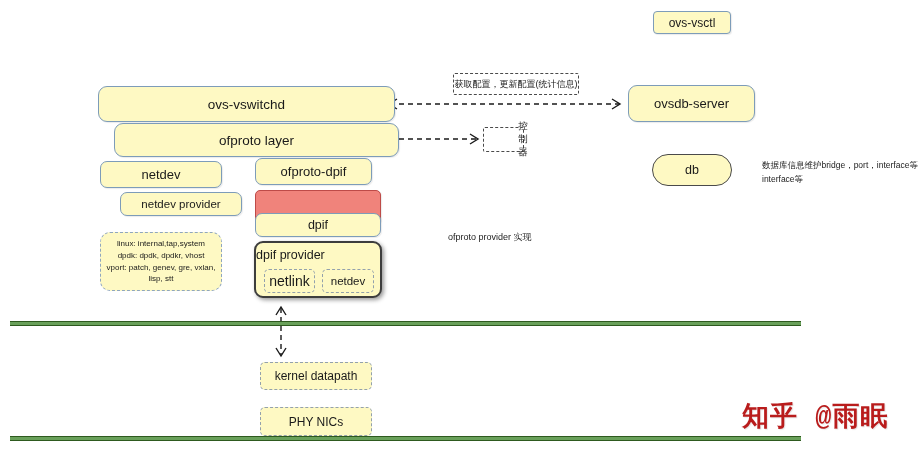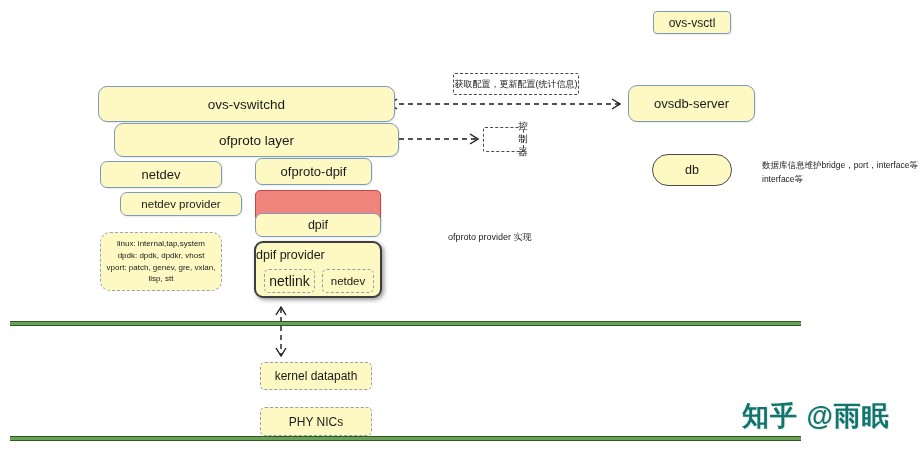--- a/index.html
+++ b/index.html
@@ -42,22 +42,23 @@
   }
   .spec-box div { white-space:nowrap; }
   .note-text { position:absolute; font-size:9px; color:#222; white-space:nowrap; }
   .db-note { line-height:1.6; font-size:8.5px; }
   .green-bar {
     position:absolute; left:10px; width:791px; height:3px;
     background:#69A05A; border-top:1.5px solid #2E5A1F; border-bottom:1.5px solid #2E5A1F;
   }
   .watermark {
     position:absolute; left:742px; top:398px; font-size:27px; font-weight:bold;
-    color:#0f766e; letter-spacing:1px;
+    color:#b91c1c; letter-spacing:1px;
     text-shadow:-1px -1px 0 rgba(255,255,255,0.9), 1px 1px 1px rgba(0,0,0,0.10);
+    font-family:Liberation Mono, monospace;
   }
 </style>
 </head>
 <body>
 
 <div class="canvas">
 
   <svg class="overlay" width="922" height="453" viewBox="0 0 922 453">
     <g stroke="#1a1a1a" stroke-width="1.4" fill="none">
       <line x1="390" y1="104" x2="619" y2="104" stroke-dasharray="5 4"></line>

